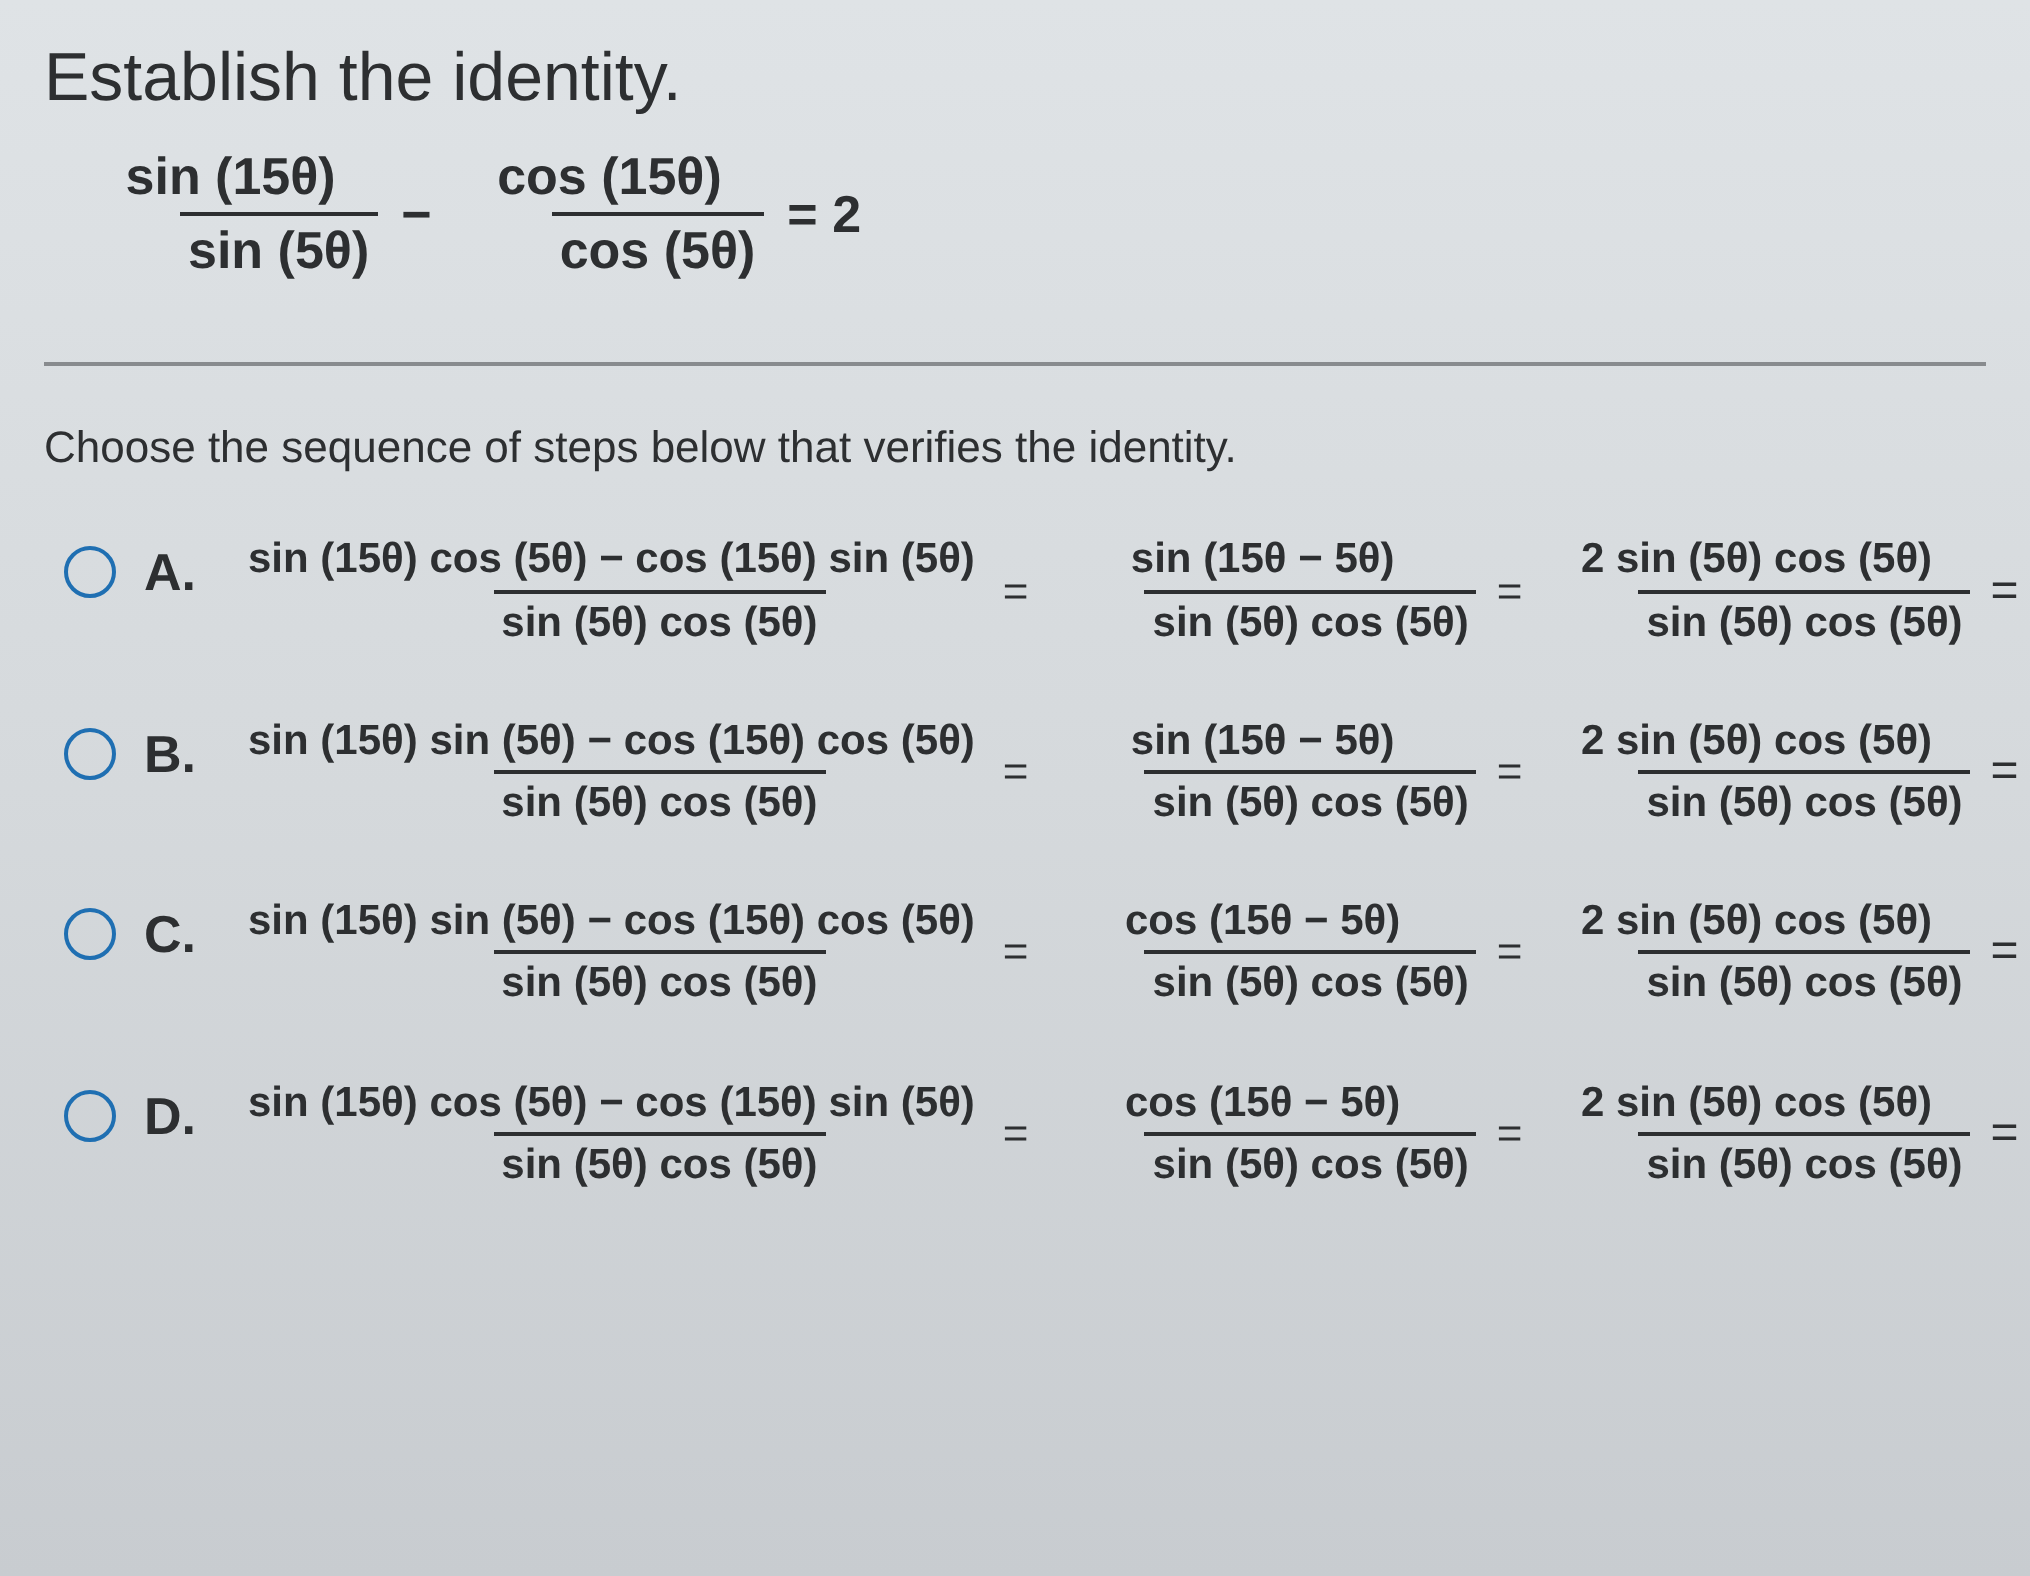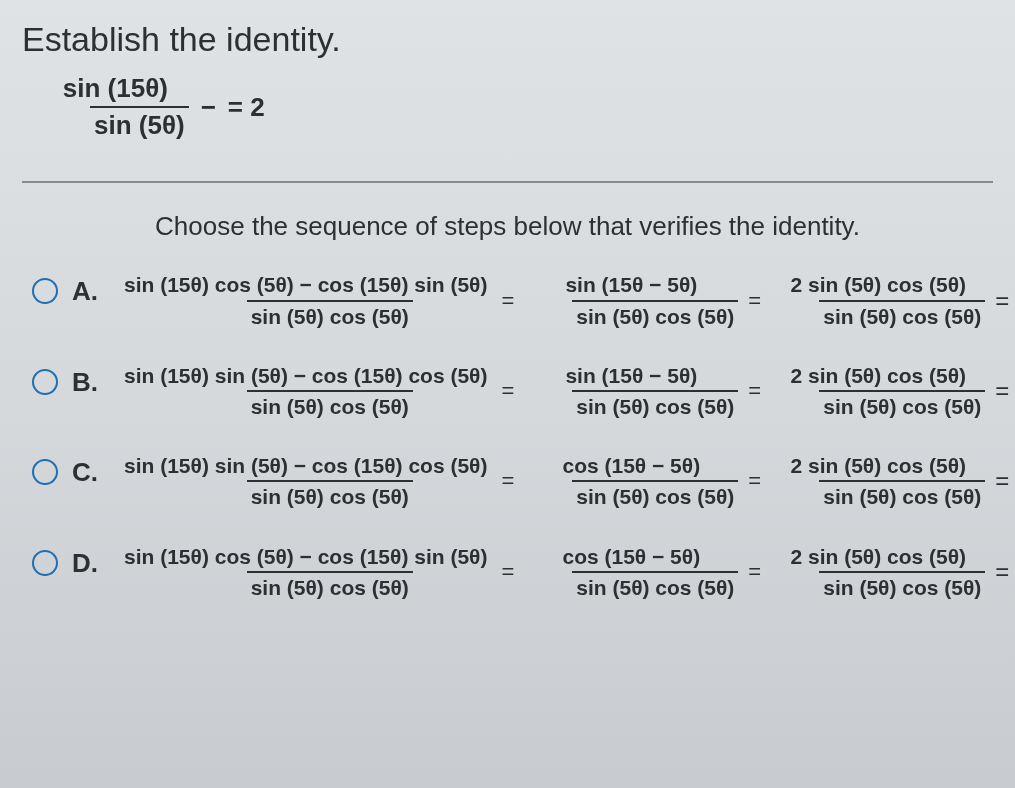--- a/index.html
+++ b/index.html
@@ -34,23 +34,22 @@
     line-height: 1.2;
   }
   .frac .num { padding: 0 4px 2px 4px; }
   .frac .den { padding: 2px 4px 0 4px; border-top: 2px solid #2d2f31; margin-left: 48px; }
   hr.sep {
     border: none;
     border-top: 2px solid #888b8e;
     margin: 0 0 28px 0;
   }
   .prompt {
-    font-size: 26px;
+    font-size: 22px;
     margin-bottom: 30px;
-    text-align: center;
   }
   .options {
     display: flex;
     flex-direction: column;
     gap: 34px;
     padding-left: 10px;
   }
   .option-row {
     display: flex;
     align-items: flex-start;
@@ -90,20 +89,24 @@
 <body>
 
 <div class="heading">Establish the identity.</div>
 
 <div class="identity-expr">
   <span class="frac">
     <span class="num">sin (15θ)</span>
     <span class="den">sin (5θ)</span>
   </span>
   <span>−</span>
+  <span class="frac">
+    <span class="num">cos (15θ)</span>
+    <span class="den">cos (5θ)</span>
+  </span>
   <span>= 2</span>
 </div>
 
 <hr class="sep">
 
 <div class="prompt">Choose the sequence of steps below that verifies the identity.</div>
 
 <div class="options">
 
   <div class="option-row">

